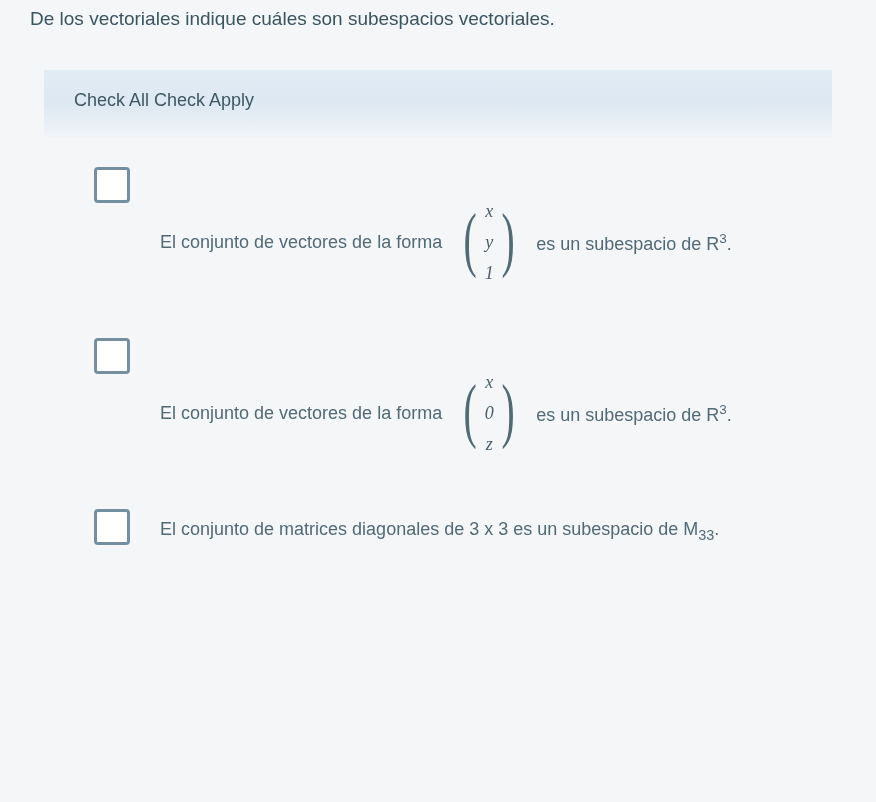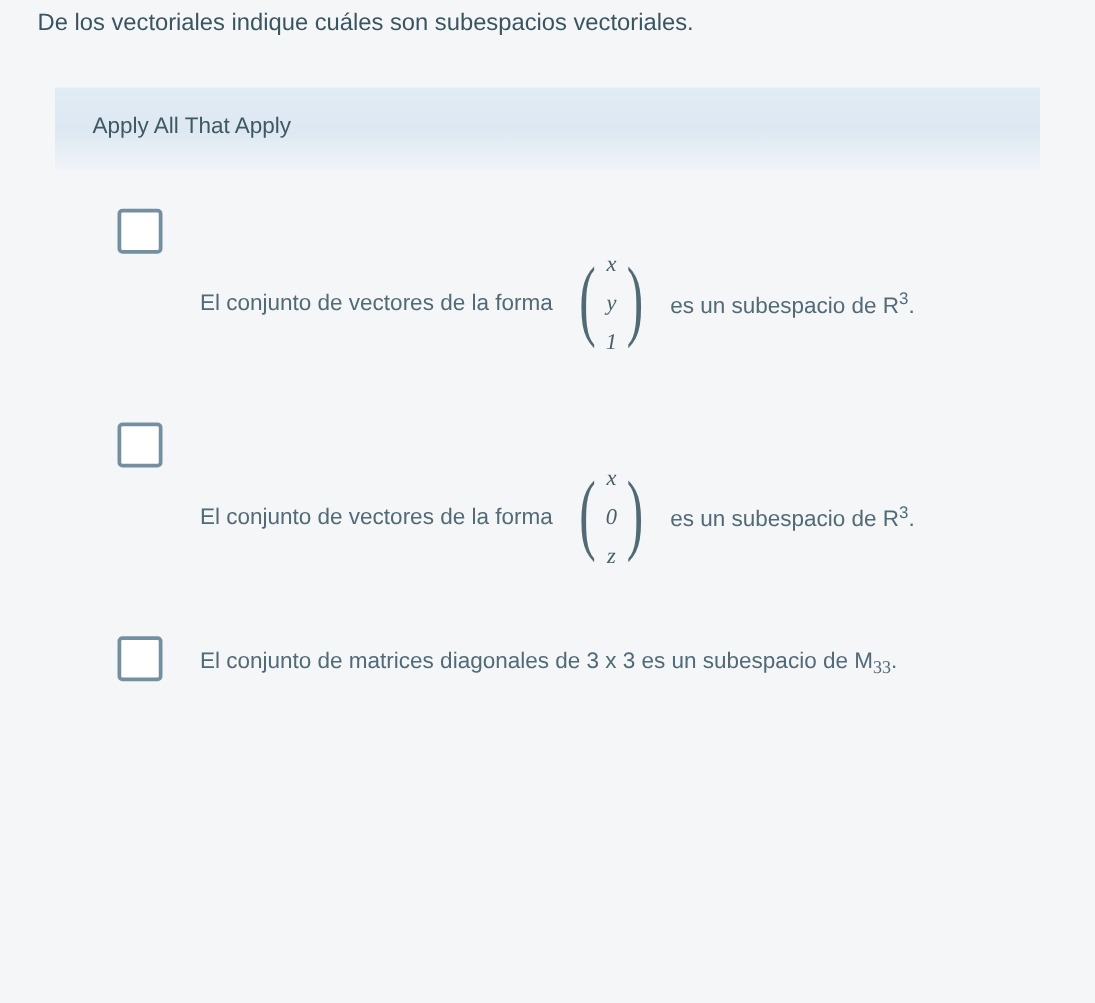--- a/index.html
+++ b/index.html
@@ -87,30 +87,30 @@
   }
   .col span {
     font-style: italic;
     font-family: "Times New Roman", serif;
     font-size: 18px;
     text-align: center;
     min-width: 14px;
     color: #4b5f68;
   }
   sup { font-size: 0.75em; }
-  .sub { vertical-align: sub; font-size: 0.8em; font-family: Liberation Serif, serif; }
+  .sub { vertical-align: sub; font-size: 0.8em; }
 </style>
 </head>
 <body>
 
 <div class="page">
 
   <div class="question-title">De los vectoriales indique cuáles son subespacios vectoriales.</div>
 
-  <div class="instruction-banner">Apply All That Apply</div>
+  <div class="instruction-banner">Check All Check Apply</div>
 
   <div class="options">
 
     <div class="option-row vector-options">
       <div class="checkbox"></div>
       <div class="option-text">
         <span>El conjunto de vectores de la forma</span>
         <span class="matrix">
           <span class="paren">(</span>
           <span class="col">

